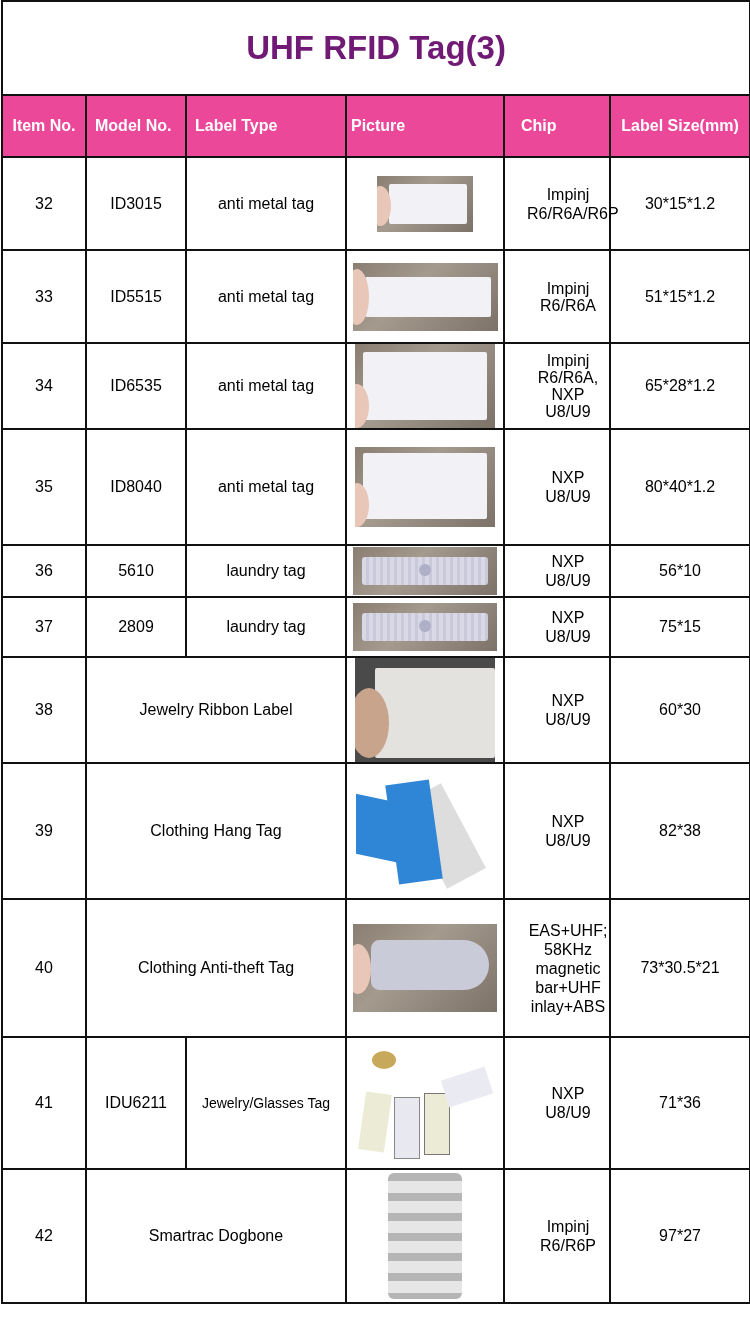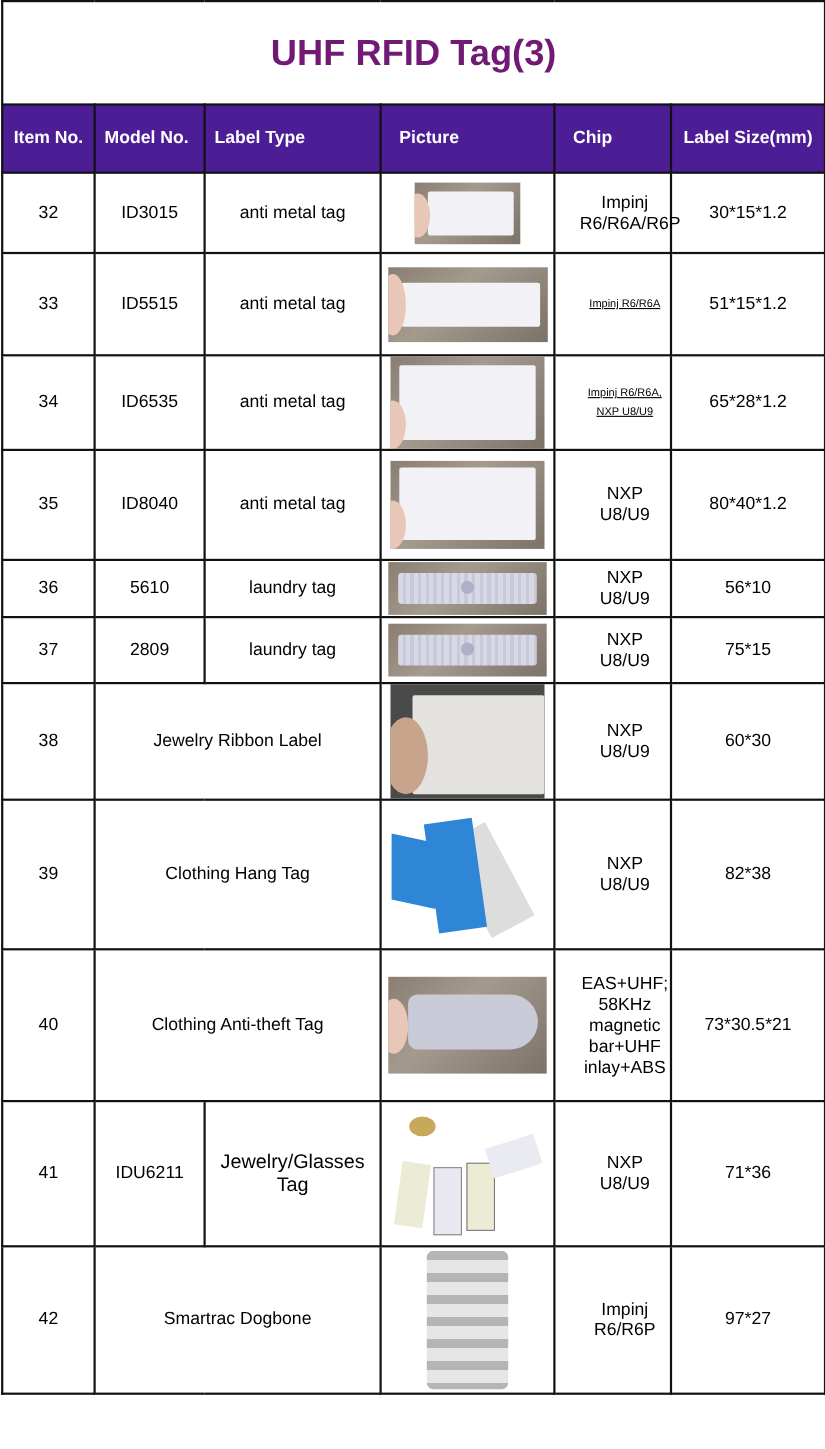--- a/index.html
+++ b/index.html
@@ -1,24 +1,24 @@
 <!DOCTYPE html>
 <html><head>
 <meta charset="utf-8">
 <style>
   html,body{margin:0;padding:0;background:#fff;}
   body{width:750px;height:1317px;overflow:hidden;font-family:"Liberation Sans",sans-serif;color:#000;}
   table{border-collapse:collapse;width:748px;margin-left:1px;table-layout:fixed;}
   td,th{border:2px solid #111;text-align:center;vertical-align:middle;padding:0;font-size:16px;}
   .title-cell{height:92px;font-size:33px;font-weight:bold;color:#701a75;}
-  th{background:#4c1d95;color:#fff;font-weight:bold;font-size:16px;height:60px;}
+  th{background:#ec4899;color:#fff;font-weight:bold;font-size:16px;height:60px;}
   th.l{text-align:left;padding-left:8px;}
   td.chip{text-align:center;padding-left:22px;line-height:19px;}
-  td.chip.small{font-size:10px;line-height:17px;text-decoration:underline;}
-  td.small{font-size:18px;}
+  td.chip.small{font-size:16px;line-height:17px;}
+  td.small{font-size:14px;}
   .pic{display:flex;align-items:center;justify-content:center;}
   .ph{position:relative;overflow:hidden;}
   .wood{background:linear-gradient(135deg,#8a7e72,#a59a8e 40%,#7d7268);}
   .white-tag{position:absolute;background:#f1f1f6;border-radius:2px;}
   .finger{position:absolute;background:#e9c7b8;border-radius:50%;}
   .laundry{position:absolute;left:6%;right:6%;top:20%;bottom:20%;background:repeating-linear-gradient(90deg,#d8d8e6 0 4px,#c9c9da 4px 7px);border-radius:3px;}
   .laundry::after{content:"";position:absolute;left:45%;top:25%;width:12px;height:12px;border-radius:50%;background:#aeb0c8;}
 </style>
 </head>
 <body>
@@ -33,26 +33,26 @@
       <col style="width:140px">
   </colgroup>
   <tbody>
       <tr>
         <td colspan="6" class="title-cell">UHF RFID Tag(3)</td>
       </tr>
   <tr>
     <th>Item No.</th>
     <th class="l">Model No.</th>
     <th class="l">Label Type</th>
-    <th class="l" style="padding-left:16px">Picture</th>
+    <th class="l" style="padding-left:4px">Picture</th>
     <th class="l" style="padding-left:16px">Chip</th>
     <th>Label Size(mm)</th>
   </tr>
 
-  <tr style="height:73px">
+  <tr style="height:93px">
     <td>32</td>
     <td>ID3015</td>
     <td>anti metal tag</td>
     <td>
           <div class="pic">
             <div class="ph wood" style="width:96px;height:56px">
               <div class="white-tag" style="left:12px;top:8px;width:78px;height:40px"></div>
               <div class="finger" style="left:-8px;top:10px;width:22px;height:40px"></div>
             </div>
           </div>
@@ -86,21 +86,21 @@
             <div class="ph wood" style="width:140px;height:84px">
               <div class="white-tag" style="left:8px;top:8px;width:124px;height:68px"></div>
               <div class="finger" style="left:-10px;top:40px;width:24px;height:44px"></div>
             </div>
           </div>
         </td>
     <td class="chip small">Impinj R6/R6A, NXP U8/U9</td>
     <td>65*28*1.2</td>
   </tr>
 
-  <tr style="height:100px">
+  <tr style="height:116px">
     <td>35</td>
     <td>ID8040</td>
     <td>anti metal tag</td>
     <td>
           <div class="pic">
             <div class="ph wood" style="width:140px;height:80px">
               <div class="white-tag" style="left:8px;top:6px;width:124px;height:66px"></div>
               <div class="finger" style="left:-10px;top:36px;width:24px;height:44px"></div>
             </div>
           </div>

